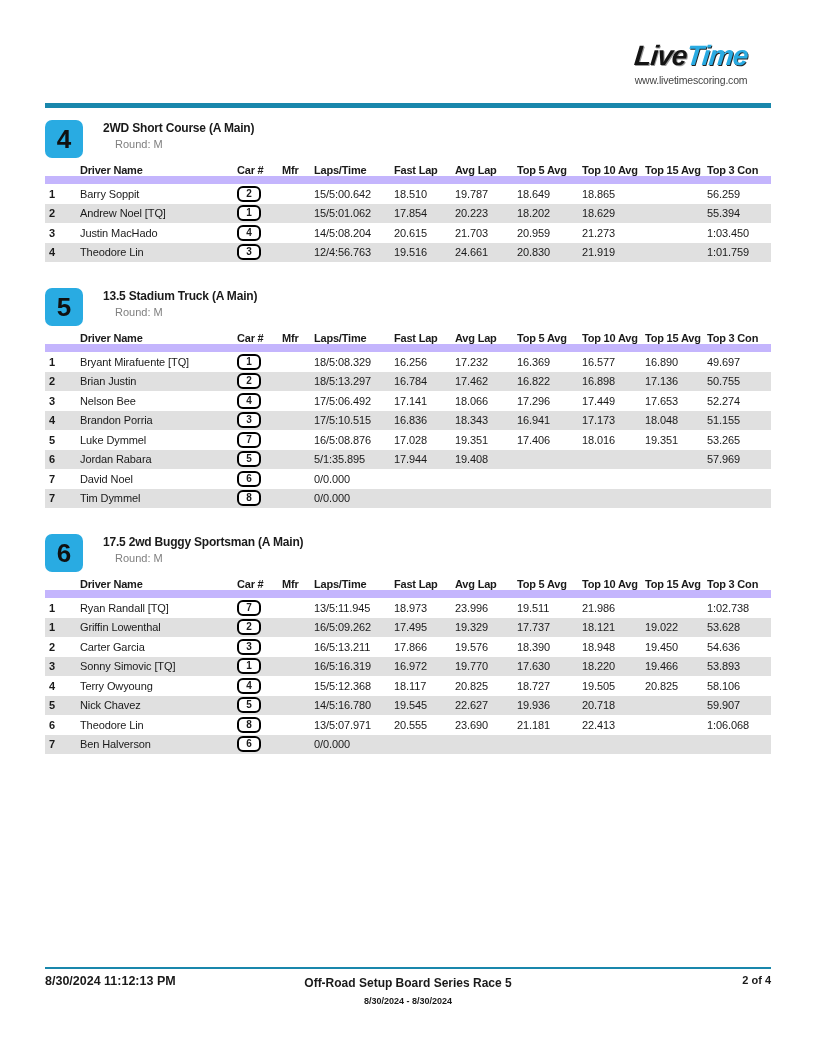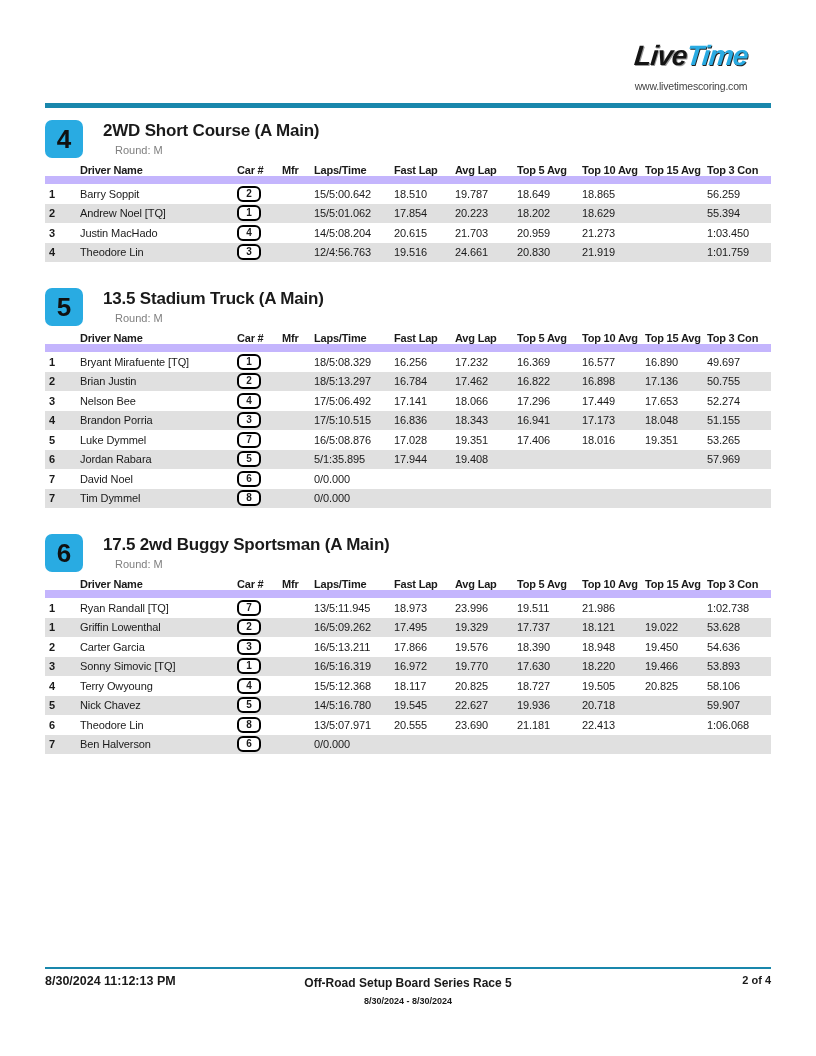--- a/index.html
+++ b/index.html
@@ -21,34 +21,34 @@
     font-size:31px; font-weight:bold; letter-spacing:-0.5px;
   }
   .logo-block { position:absolute; top:40px; right:45px; text-align:center; width:160px; }
   .logo {
     font-size:28px; font-weight:bold; font-style:italic;
     letter-spacing:-1px; transform:skewX(-6deg);
     white-space:nowrap;
   }
   .logo-live { color:#141414; text-shadow:1px 1px 0 #9a9a9a; }
   .logo-time { color:#29ABE2; text-shadow:1px 1px 0 #222222; }
-  .logo-url { font-size:10.5px; color:#444; margin-top:8px; letter-spacing:-0.2px; }
+  .logo-url { font-size:10.5px; color:#444; margin-top:2px; letter-spacing:-0.2px; }
   .header-rule { height:5px; margin:0 45px; }
   
   main { display:block; margin:12px 45px 0 45px; }
   .race-section { margin-bottom:26px; }
   .section-head { display:flex; align-items:flex-start; height:44px; }
   .race-badge {
     width:38px; height:38px; border-radius:7px;
     display:flex; align-items:center; justify-content:center;
     font-size:26px; font-weight:bold; color:#101010;
     flex:0 0 38px;
   }
   .section-titles { margin-left:20px; padding-top:1px; }
-  .race-title { font-size:17px; font-weight:bold; letter-spacing:-0.2px; }
+  .race-title { font-size:12px; font-weight:bold; letter-spacing:-0.2px; }
   .race-round { font-size:11px; color:#7f7f7f; margin-top:3px;margin-left:12px; }
   
   .results-table { width:726px; font-size:11px; }
   .table-header, .trow {
     display:grid;
     grid-template-columns:35px 157px 45px 32px 80px 61px 62px 65px 63px 62px 1fr;
     align-items:center;
   }
   .table-header { height:20px; border-bottom:8px solid #c4b5fd; }
   .hcell { font-weight:bold; letter-spacing:-0.2px; white-space:nowrap; overflow:visible; }

